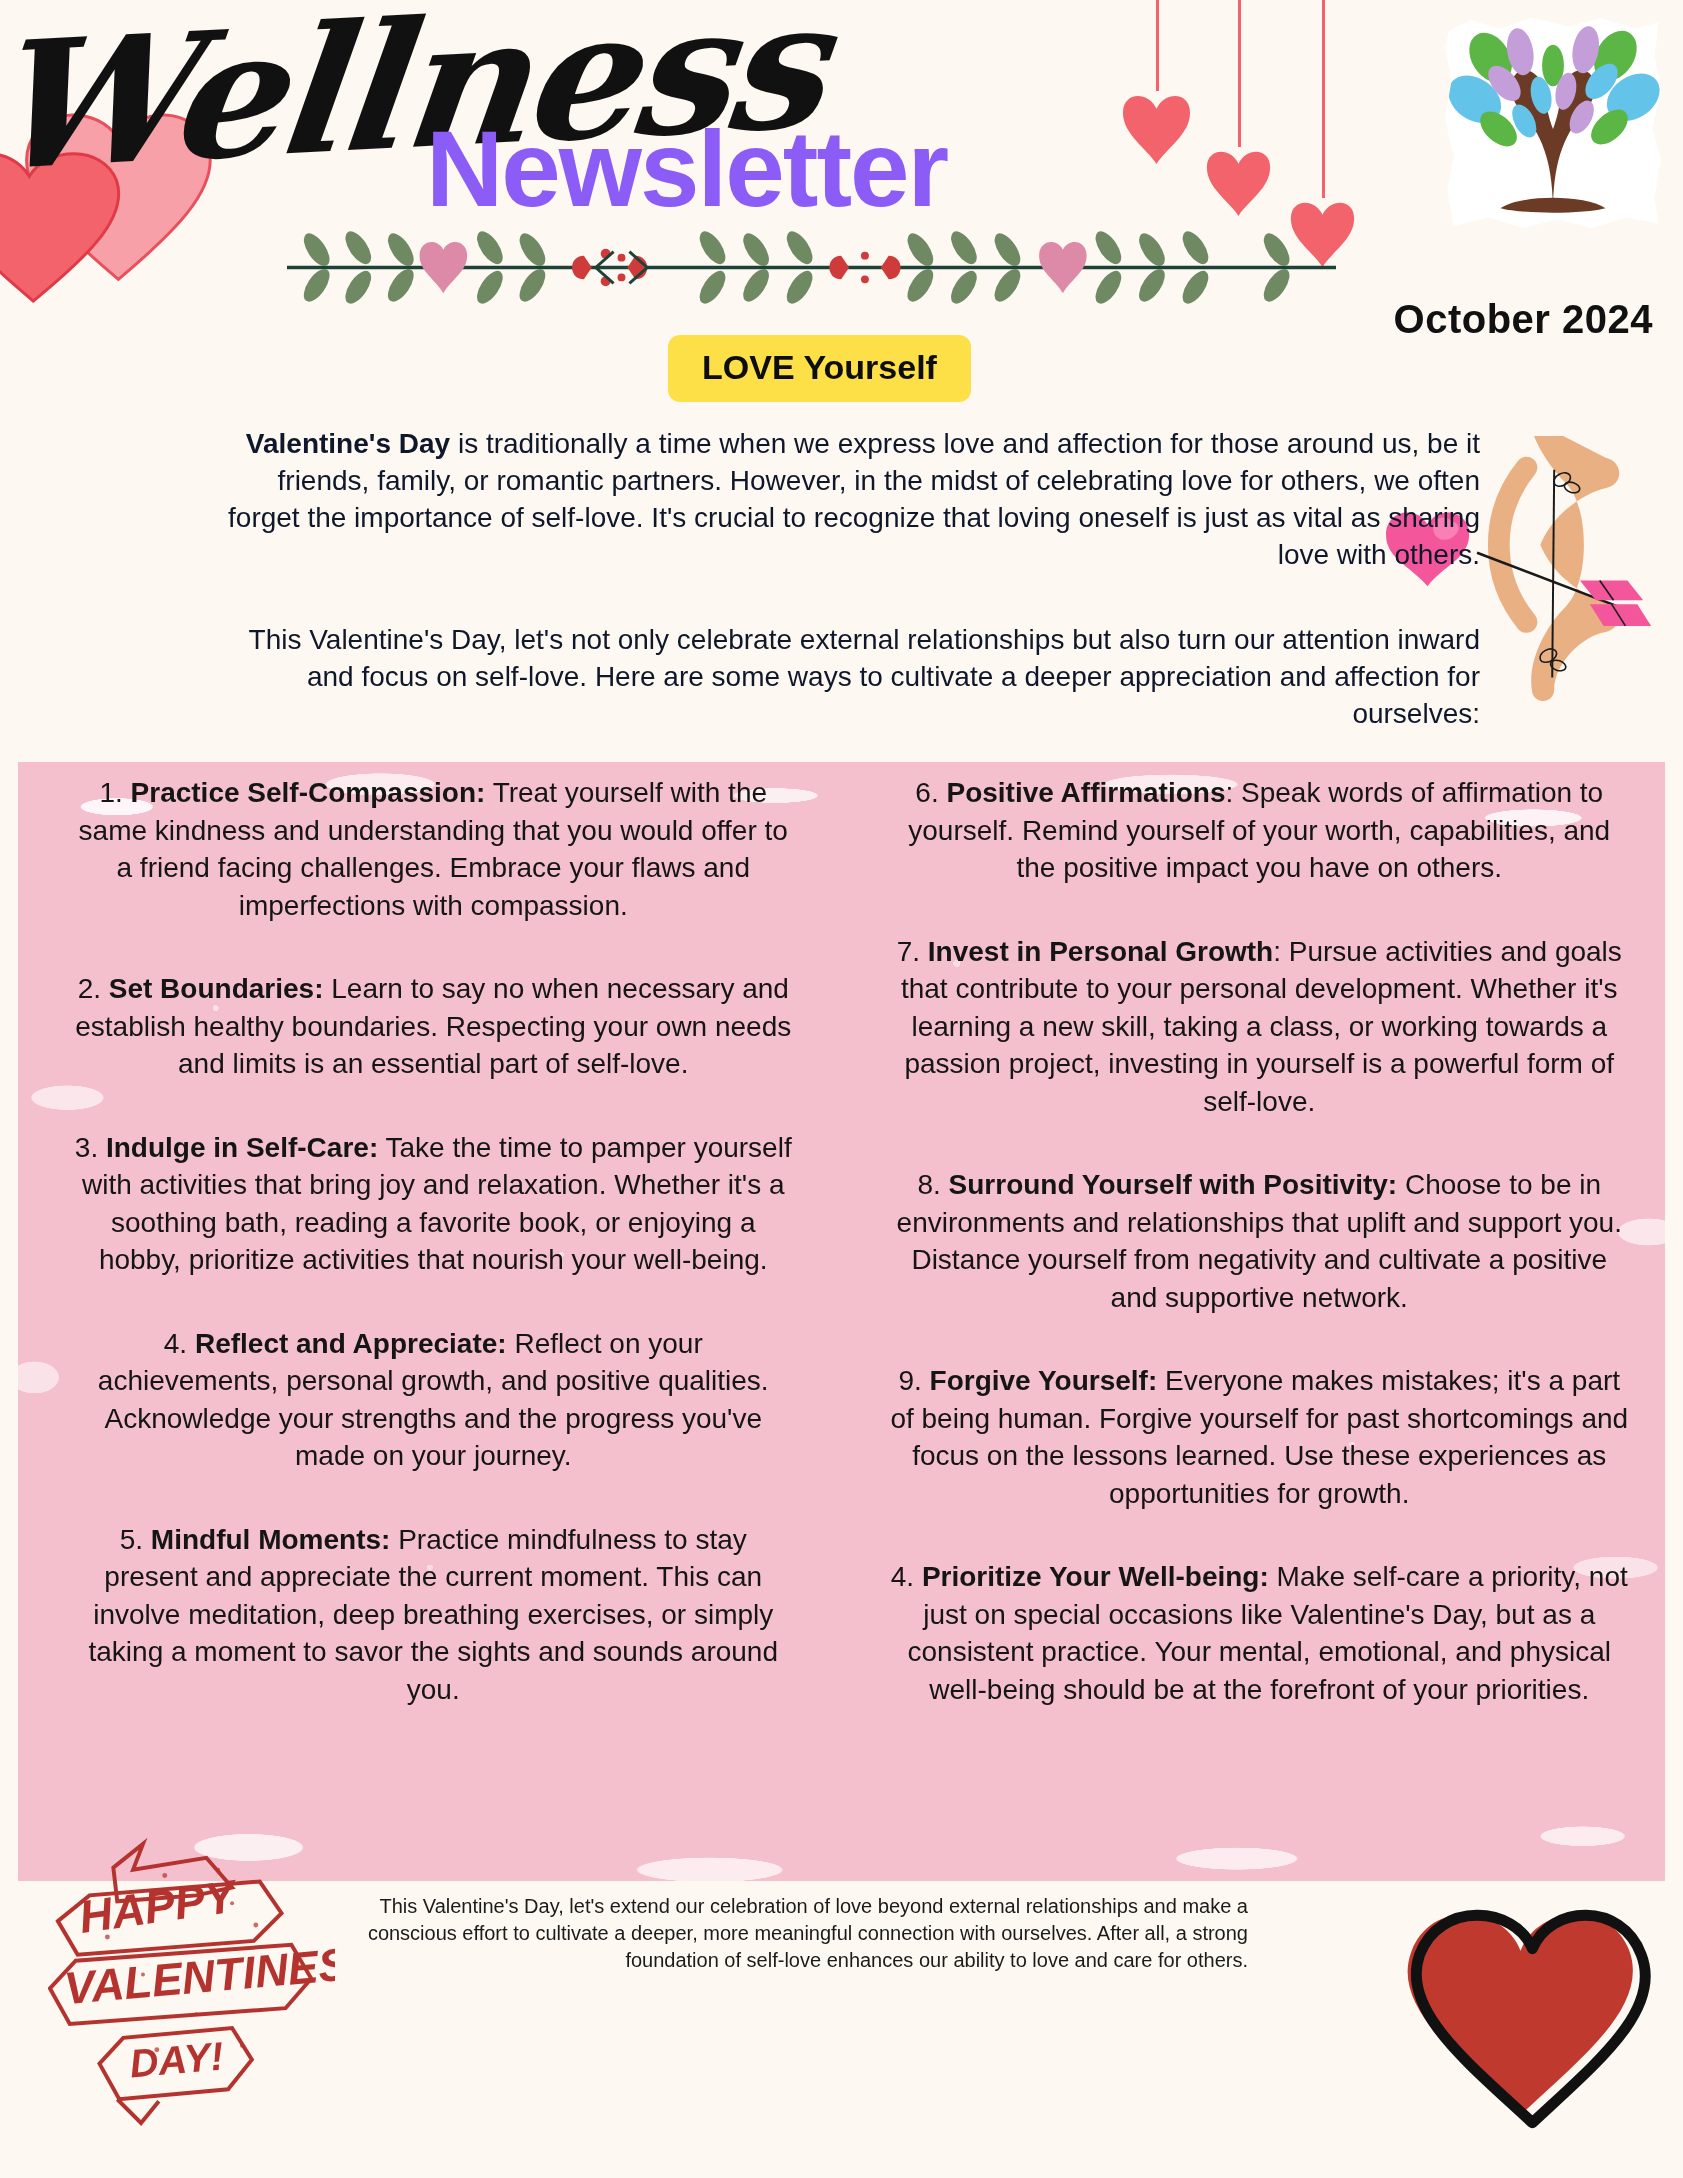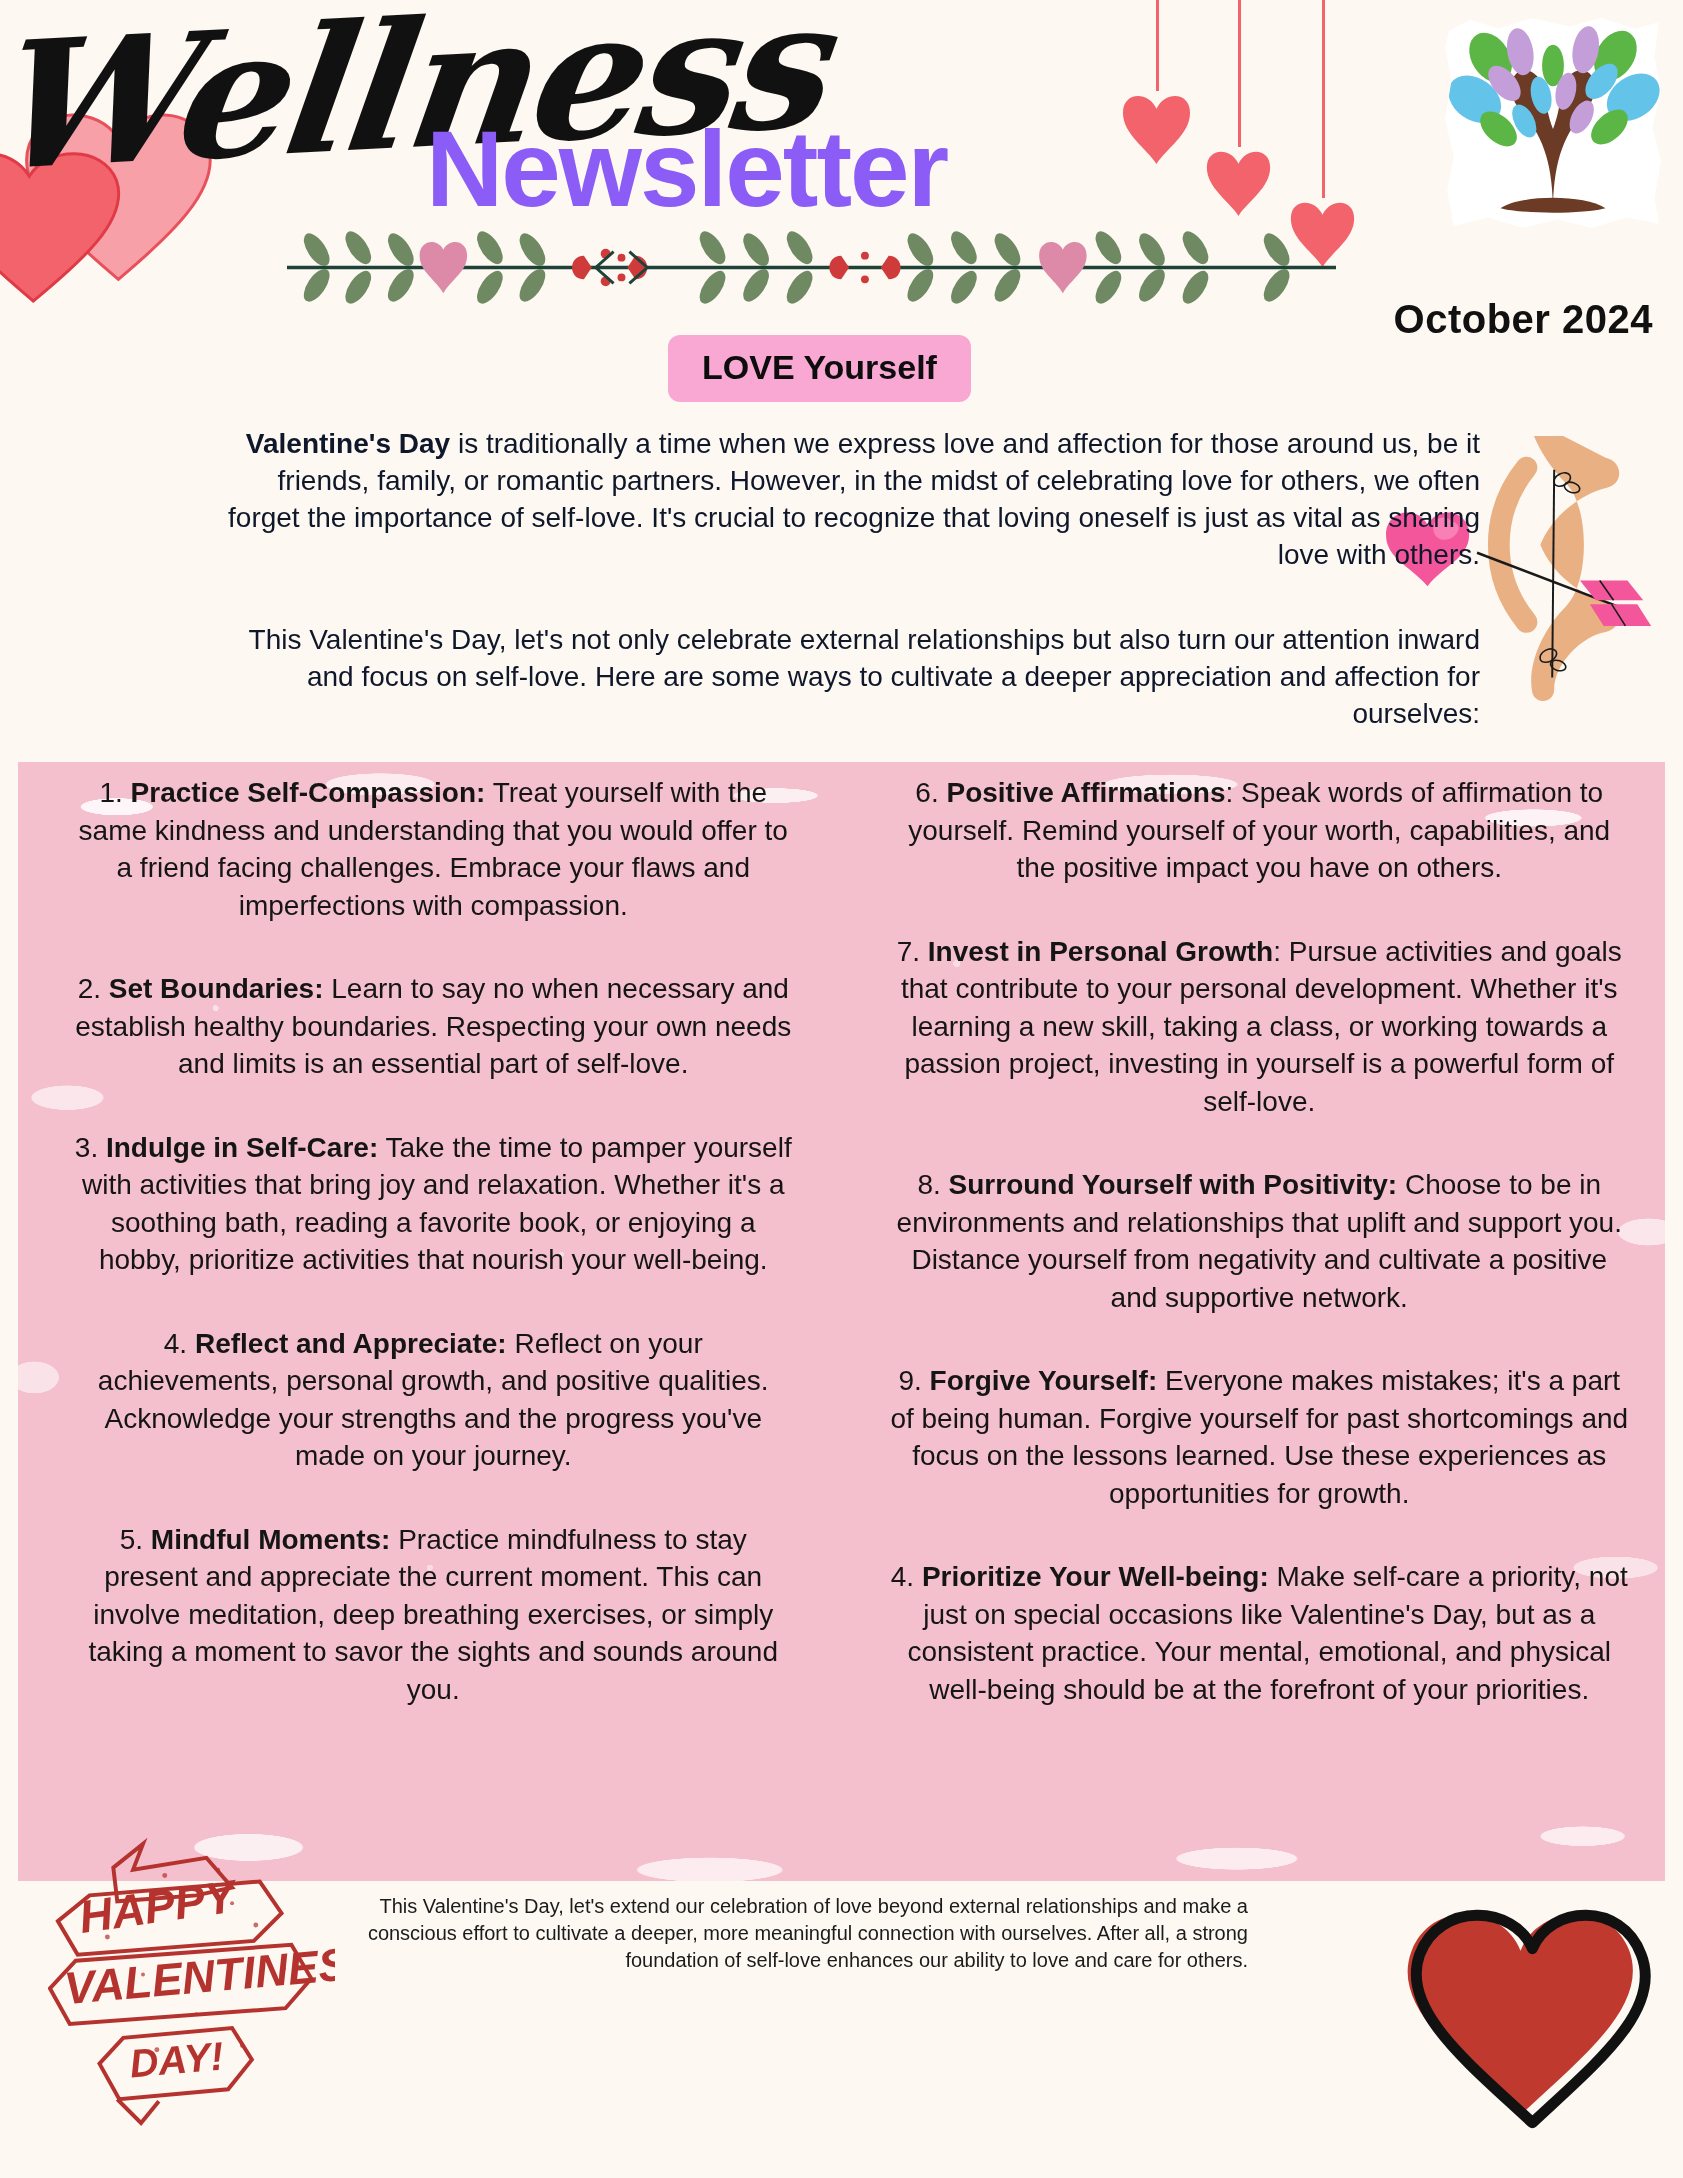--- a/index.html
+++ b/index.html
@@ -104,21 +104,21 @@
     font-weight: bold;
     color: #111;
     letter-spacing: 0.5px;
     z-index: 8;
   }
 
   .love-badge {
     position: absolute;
     left: 668px;
     top: 335px;
-    background: #f9a8d4;
+    background: #fde047;
     color: #0d0d0d;
     font-size: 34px;
     font-weight: bold;
     padding: 13px 34px 15px;
     border-radius: 12px;
     z-index: 9;
     white-space: nowrap;
   }
 
   

